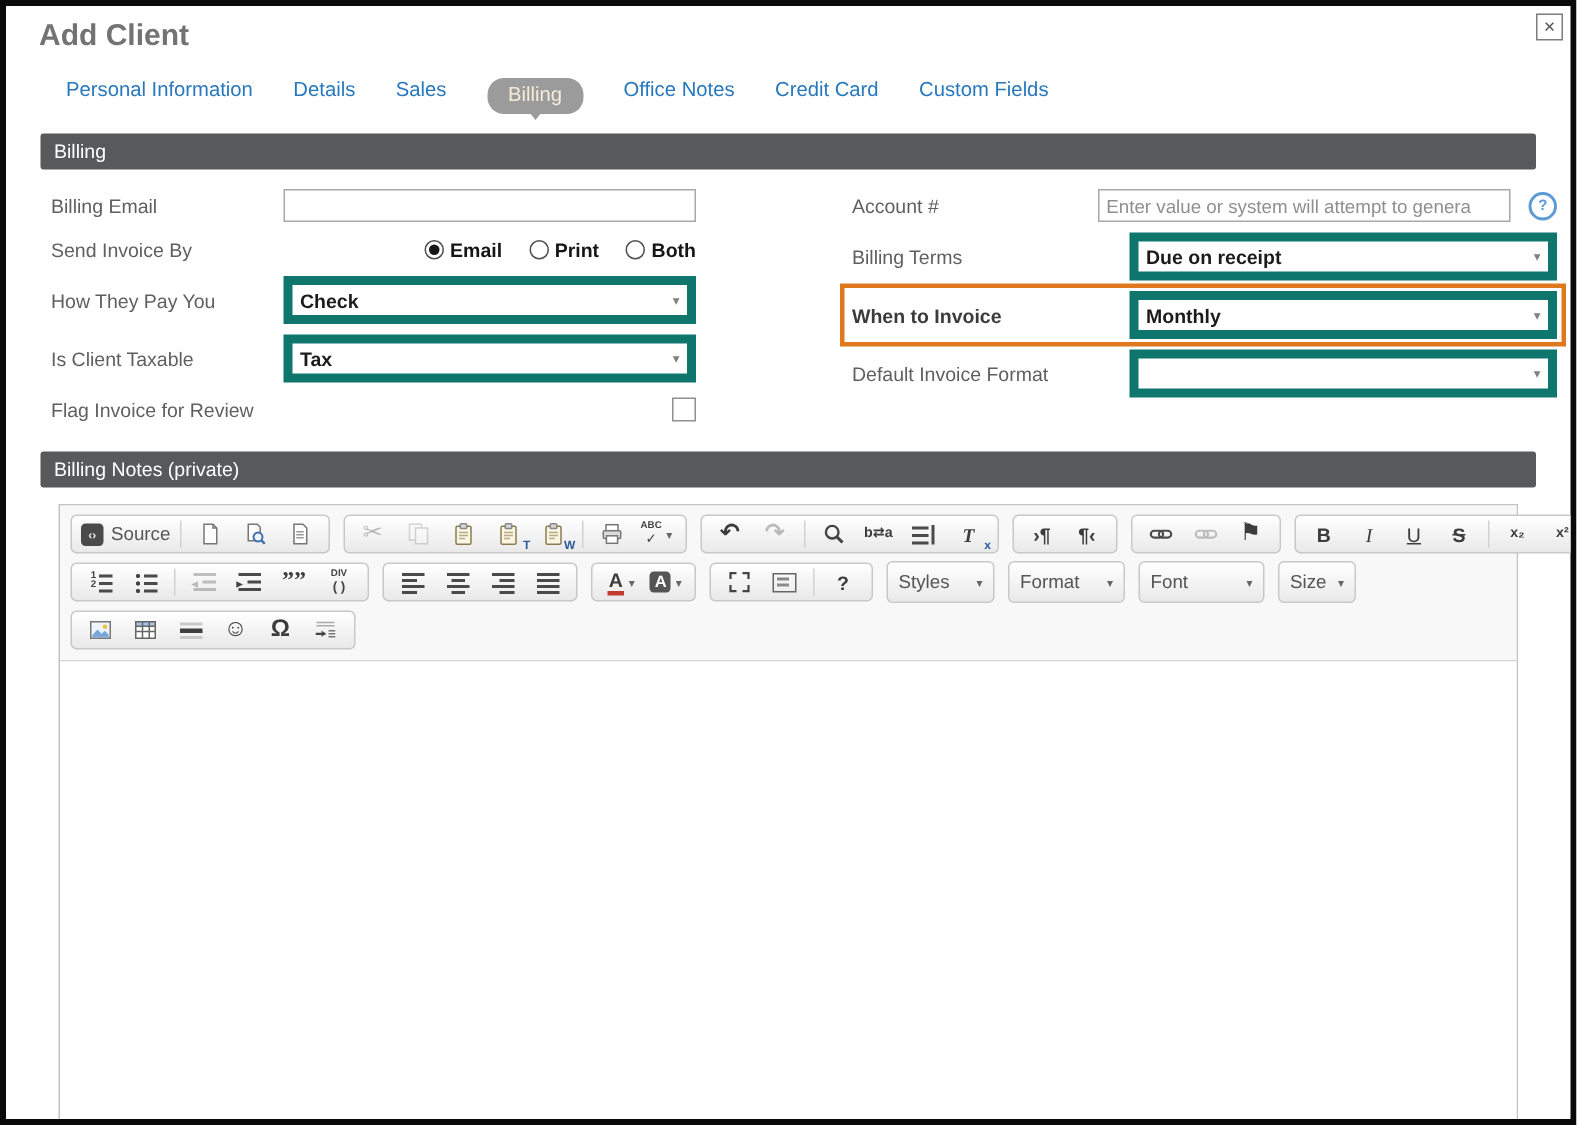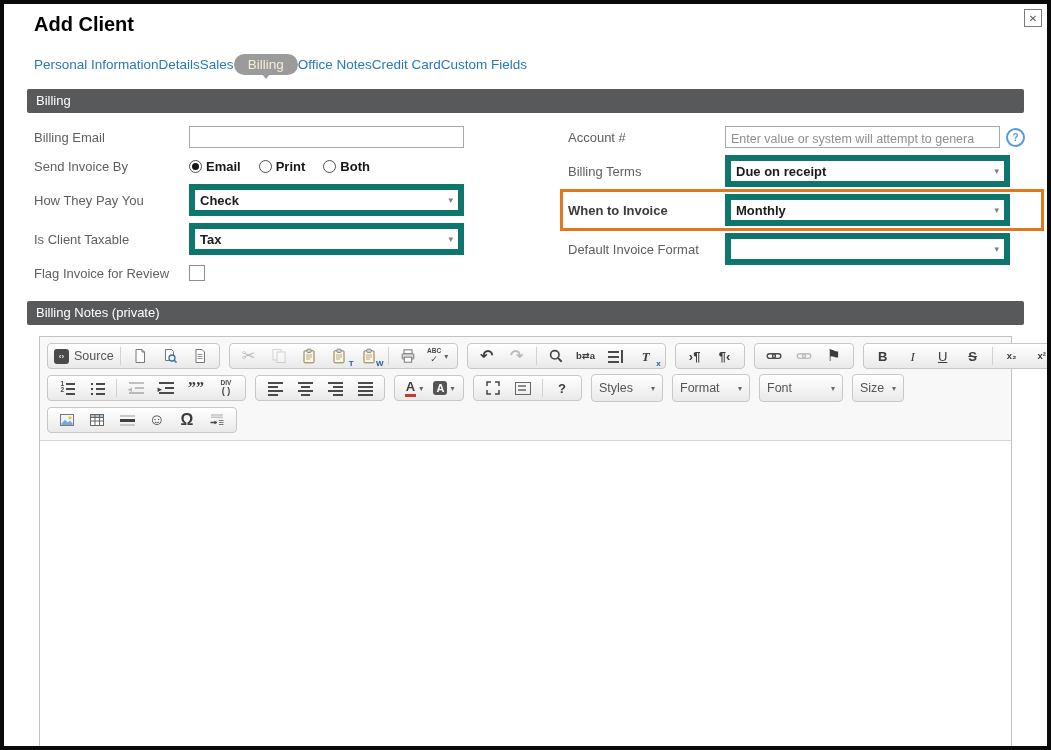--- a/index.html
+++ b/index.html
@@ -1,36 +1,36 @@
 <!DOCTYPE html>
 <html><head>
 <meta charset="utf-8">
 <style>
   html,body{margin:0;padding:0;background:#fff;}
   .page{position:relative;width:1051px;height:750px;box-sizing:border-box;border:4px solid #0a0a0a;
         background:#fff;font-family:"Liberation Sans","DejaVu Sans",sans-serif;overflow:hidden;}
-  .title{margin:9px 0 0 30px;font-size:20px;font-weight:700;color:#000000;}
+  .title{margin:9px 0 0 22px;font-size:20px;font-weight:700;color:#737373;}
   .close-btn{position:absolute;top:5px;right:5px;width:16px;height:16px;border:1px solid #7d7d7d;
         display:flex;align-items:center;justify-content:center;font-size:10px;color:#555;cursor:pointer;background:#fff;}
   
-  .tabs{display:flex;align-items:center;margin:16px 0 0 30px;height:24px;}
+  .tabs{display:flex;gap:27px;margin:16px 0 0 40px;height:24px;}
   .tab{font-size:13.5px;color:#2878be;cursor:pointer;white-space:nowrap;}
   .tab.active{position:relative;color:#f3ecd9;background:#9b9b9b;border-radius:11px;padding:3px 14px;}
   .tab.active::after{content:"";position:absolute;left:50%;bottom:-4px;margin-left:-4px;
         border-left:4px solid transparent;border-right:4px solid transparent;border-top:5px solid #9b9b9b;}
   
   .bar{margin:13px 23px 0;height:24px;line-height:24px;background:#58595b;color:#fff;font-size:13px;
         padding-left:9px;border-radius:2px;}
   .bar.notes{margin-top:17px;}
   
   .form{display:flex;margin-top:13px;}
   .col{display:flex;flex-direction:column;gap:7px;}
   .col.left{margin-left:30px;width:430px;}
   .col.right{margin-left:104px;width:470px;}
-  .frow{display:flex;align-items:center;min-height:22px;position:relative;}
+  .frow{display:flex;align-items:center;min-height:22px;position:relative;justify-content:space-between;}
   .frow.hl::before{content:"";position:absolute;inset:-5px -6px -5px -8px;border:3px solid #e0791d;pointer-events:none;}
   .flabel{width:155px;flex:0 0 155px;font-size:13px;color:#5f5f5f;}
   .frow.hl .flabel{font-weight:700;color:#3b3b3b;}
   .col.right .flabel{flex-basis:157px;width:157px;}
   .ftext{width:263px;height:20px;border:1px solid #a9a9a9;font-family:inherit;font-size:19px;font-weight:700;
         color:#1b1b1b;padding:0 5px;outline:none;}
   .ftext::placeholder{color:#8f8f8f;font-weight:400;font-size:12.5px;}
   .fselect{width:263px;height:20px;border:6px solid #0f766e;background:#fff;display:flex;align-items:center;
         padding:0 5px;cursor:pointer;}
   .fselect .val{flex:1;font-size:13px;font-weight:700;color:#1b1b1b;white-space:nowrap;overflow:hidden;}

